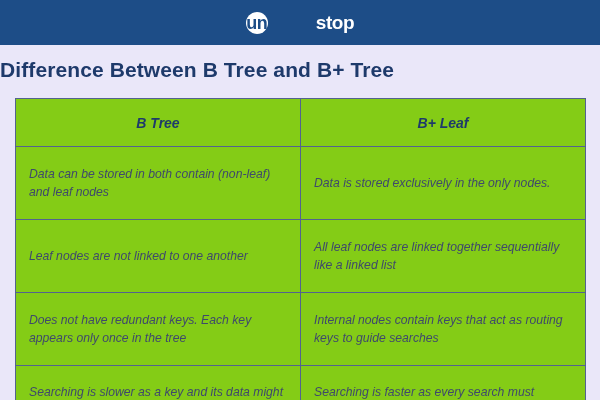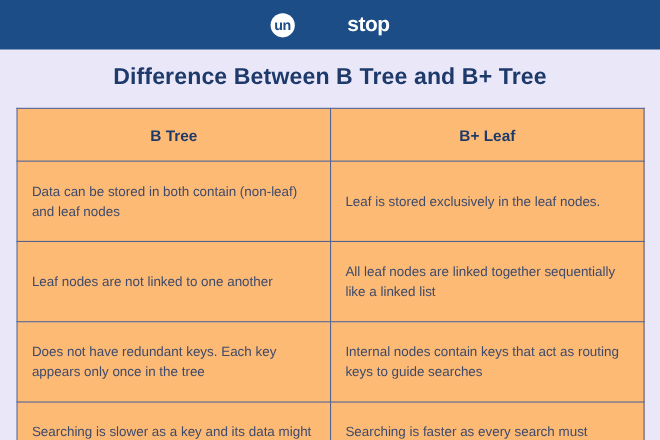--- a/index.html
+++ b/index.html
@@ -36,21 +36,21 @@
     display: flex;
     align-items: center;
     height: 24px;
   }
   .logo-mark {
     width: 22px;
     height: 22px;
     border-radius: 50%;
     background: #ffffff;
     color: #1d4d87;
-    font-size: 13px;
+    font-size: 18px;
     font-weight: bold;
     letter-spacing: -0.5px;
     display: flex;
     align-items: center;
     justify-content: center;
     line-height: 1;
     margin-right: -1px;
   }
   .logo-word {
     color: #ffffff;
@@ -61,40 +61,40 @@
     padding-left: 1px;
     margin-left: 48px;
   }
 
   
   .title {
     position: absolute;
     left: 0;
     top: 58px;
     width: 600px;
-    text-align: center;
     font-size: 21px;
     font-weight: bold;
     color: #1e3a6b;
     letter-spacing: 0.1px;
   }
 
   
   .cmp-table {
     position: absolute;
     left: 15px;
     top: 98px;
     width: 570px;
     border-collapse: collapse;
     table-layout: fixed;
   }
   .cmp-table td, .cmp-table th {
     border: 1.5px solid #53638f;
-    background: #fdba74;
+    background: #84cc16;
     padding: 0;
+    font-style: italic;
   }
   .cmp-table th {
     height: 47px;
     text-align: center;
     vertical-align: middle;
     font-size: 14px;
     font-weight: bold;
     color: #1e3a6b;
   }
   .cmp-table td {
@@ -133,21 +133,21 @@
     </colgroup>
     <thead>
       <tr>
         <th>B Tree</th>
         <th>B+ Leaf</th>
       </tr>
     </thead>
     <tbody>
       <tr>
         <td>Data can be stored in both contain (non-leaf) and leaf nodes</td>
-        <td>Leaf is stored exclusively in the leaf nodes.</td>
+        <td>Data is stored exclusively in the only nodes.</td>
       </tr>
       <tr>
         <td>Leaf nodes are not linked to one another</td>
         <td>All leaf nodes are linked together sequentially like a linked list</td>
       </tr>
       <tr>
         <td>Does not have redundant keys. Each key appears only once in the tree</td>
         <td>Internal nodes contain keys that act as routing keys to guide searches</td>
       </tr>
       <tr class="last-row">

